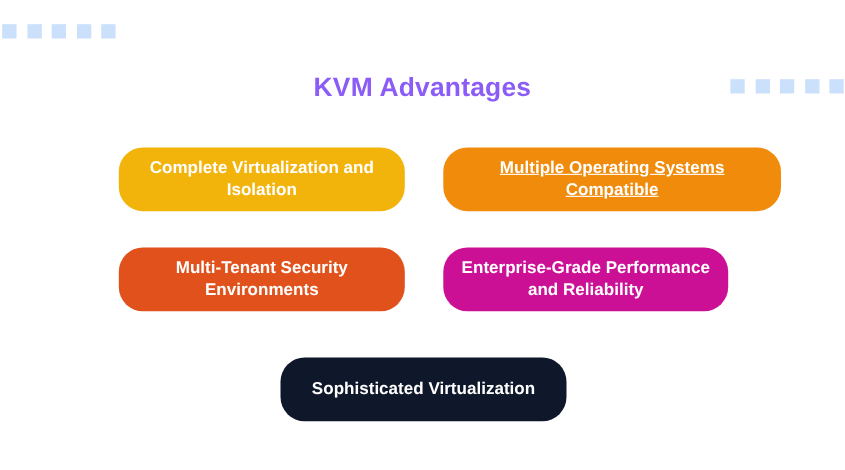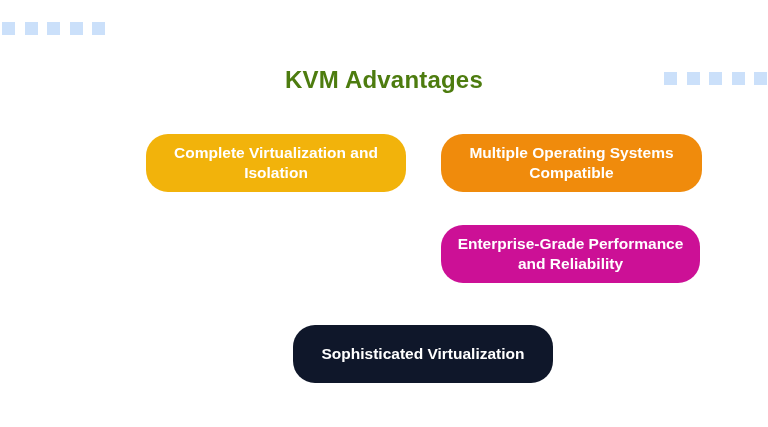--- a/index.html
+++ b/index.html
@@ -47,53 +47,53 @@
     color: #ffffff;
     font-size: 15.5px;
     font-weight: 700;
     line-height: 20px;
     text-align: center;
     display: flex;
     align-items: center;
     justify-content: center;
     padding: 0 12px;
     box-sizing: border-box;
-    margin-left: 38px;
   }
   .card.c0 { left: 108px; top: 134px; width: 260px; height: 58px; }
-  .card.c1 { left: 403px; top: 134px; width: 261px; height: 58px; }
+  .card.c1 { left: 403px; top: 134px; width: 307px; height: 58px; text-decoration: underline; }
   .card.c2 { left: 108px; top: 225px; width: 260px; height: 58px; }
   .card.c3 { left: 403px; top: 225px; width: 259px; height: 58px; }
   .card.c4 { left: 255px; top: 325px; width: 260px; height: 58px; }
 </style>
 </head>
 <body style="background: rgb(255, 255, 255);">
 
 <div class="stage">
 
   <div class="decor-row top-left">
     <span class="decor-square" style="background-color: rgb(203, 224, 250);"></span>
     <span class="decor-square" style="background-color: rgb(203, 224, 250);"></span>
     <span class="decor-square" style="background-color: rgb(203, 224, 250);"></span>
     <span class="decor-square" style="background-color: rgb(203, 224, 250);"></span>
     <span class="decor-square" style="background-color: rgb(203, 224, 250);"></span>
   </div>
 
-  <h1 class="page-title" style="color: #4d7c0f;">KVM Advantages</h1>
+  <h1 class="page-title" style="color: #8b5cf6;">KVM Advantages</h1>
 
   <div class="decor-row mid-right">
     <span class="decor-square" style="background-color: rgb(203, 224, 250);"></span>
     <span class="decor-square" style="background-color: rgb(203, 224, 250);"></span>
     <span class="decor-square" style="background-color: rgb(203, 224, 250);"></span>
     <span class="decor-square" style="background-color: rgb(203, 224, 250);"></span>
     <span class="decor-square" style="background-color: rgb(203, 224, 250);"></span>
   </div>
 
   <div class="card c0" style="background-color: rgb(242, 179, 11);">Complete Virtualization and Isolation</div>
 
   <div class="card c1" style="background-color: rgb(240, 139, 12);">Multiple Operating Systems Compatible</div>
 
+  <div class="card c2" style="background-color: rgb(225, 81, 28);">Multi-Tenant Security Environments</div>
 
   <div class="card c3" style="background-color: rgb(204, 16, 150); text-align: center;">Enterprise-Grade Performance and Reliability</div>
 
   <div class="card c4" style="background-color: #0f172a;">Sophisticated Virtualization</div>
 
 </div>
 
 </body></html>

